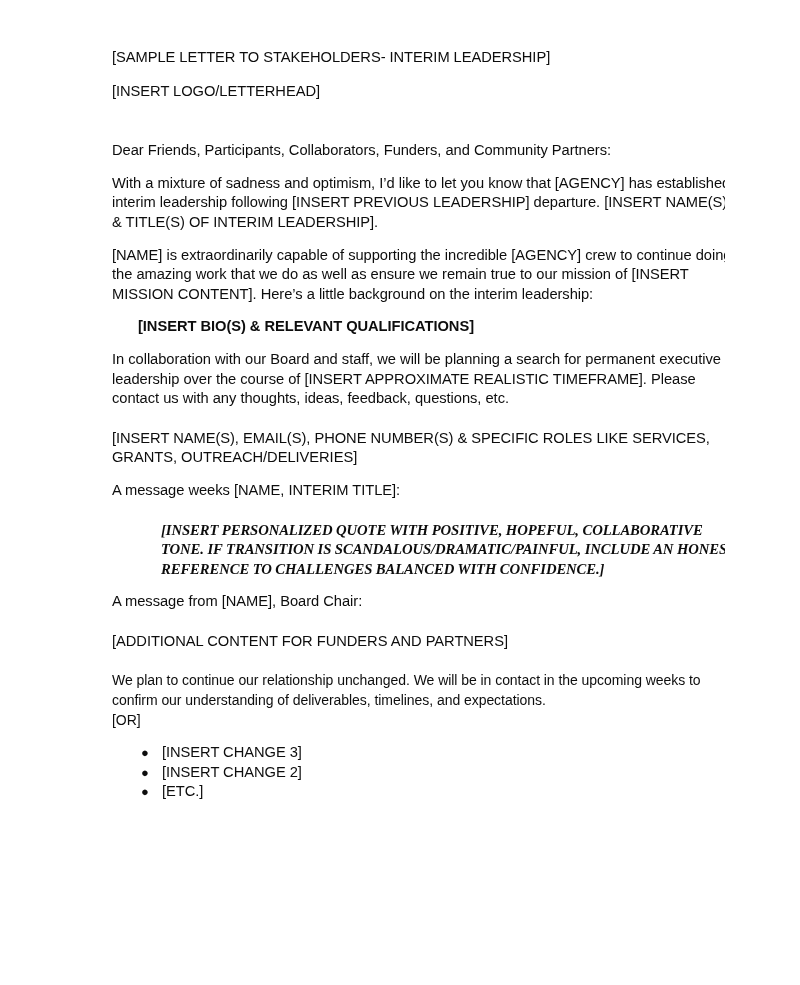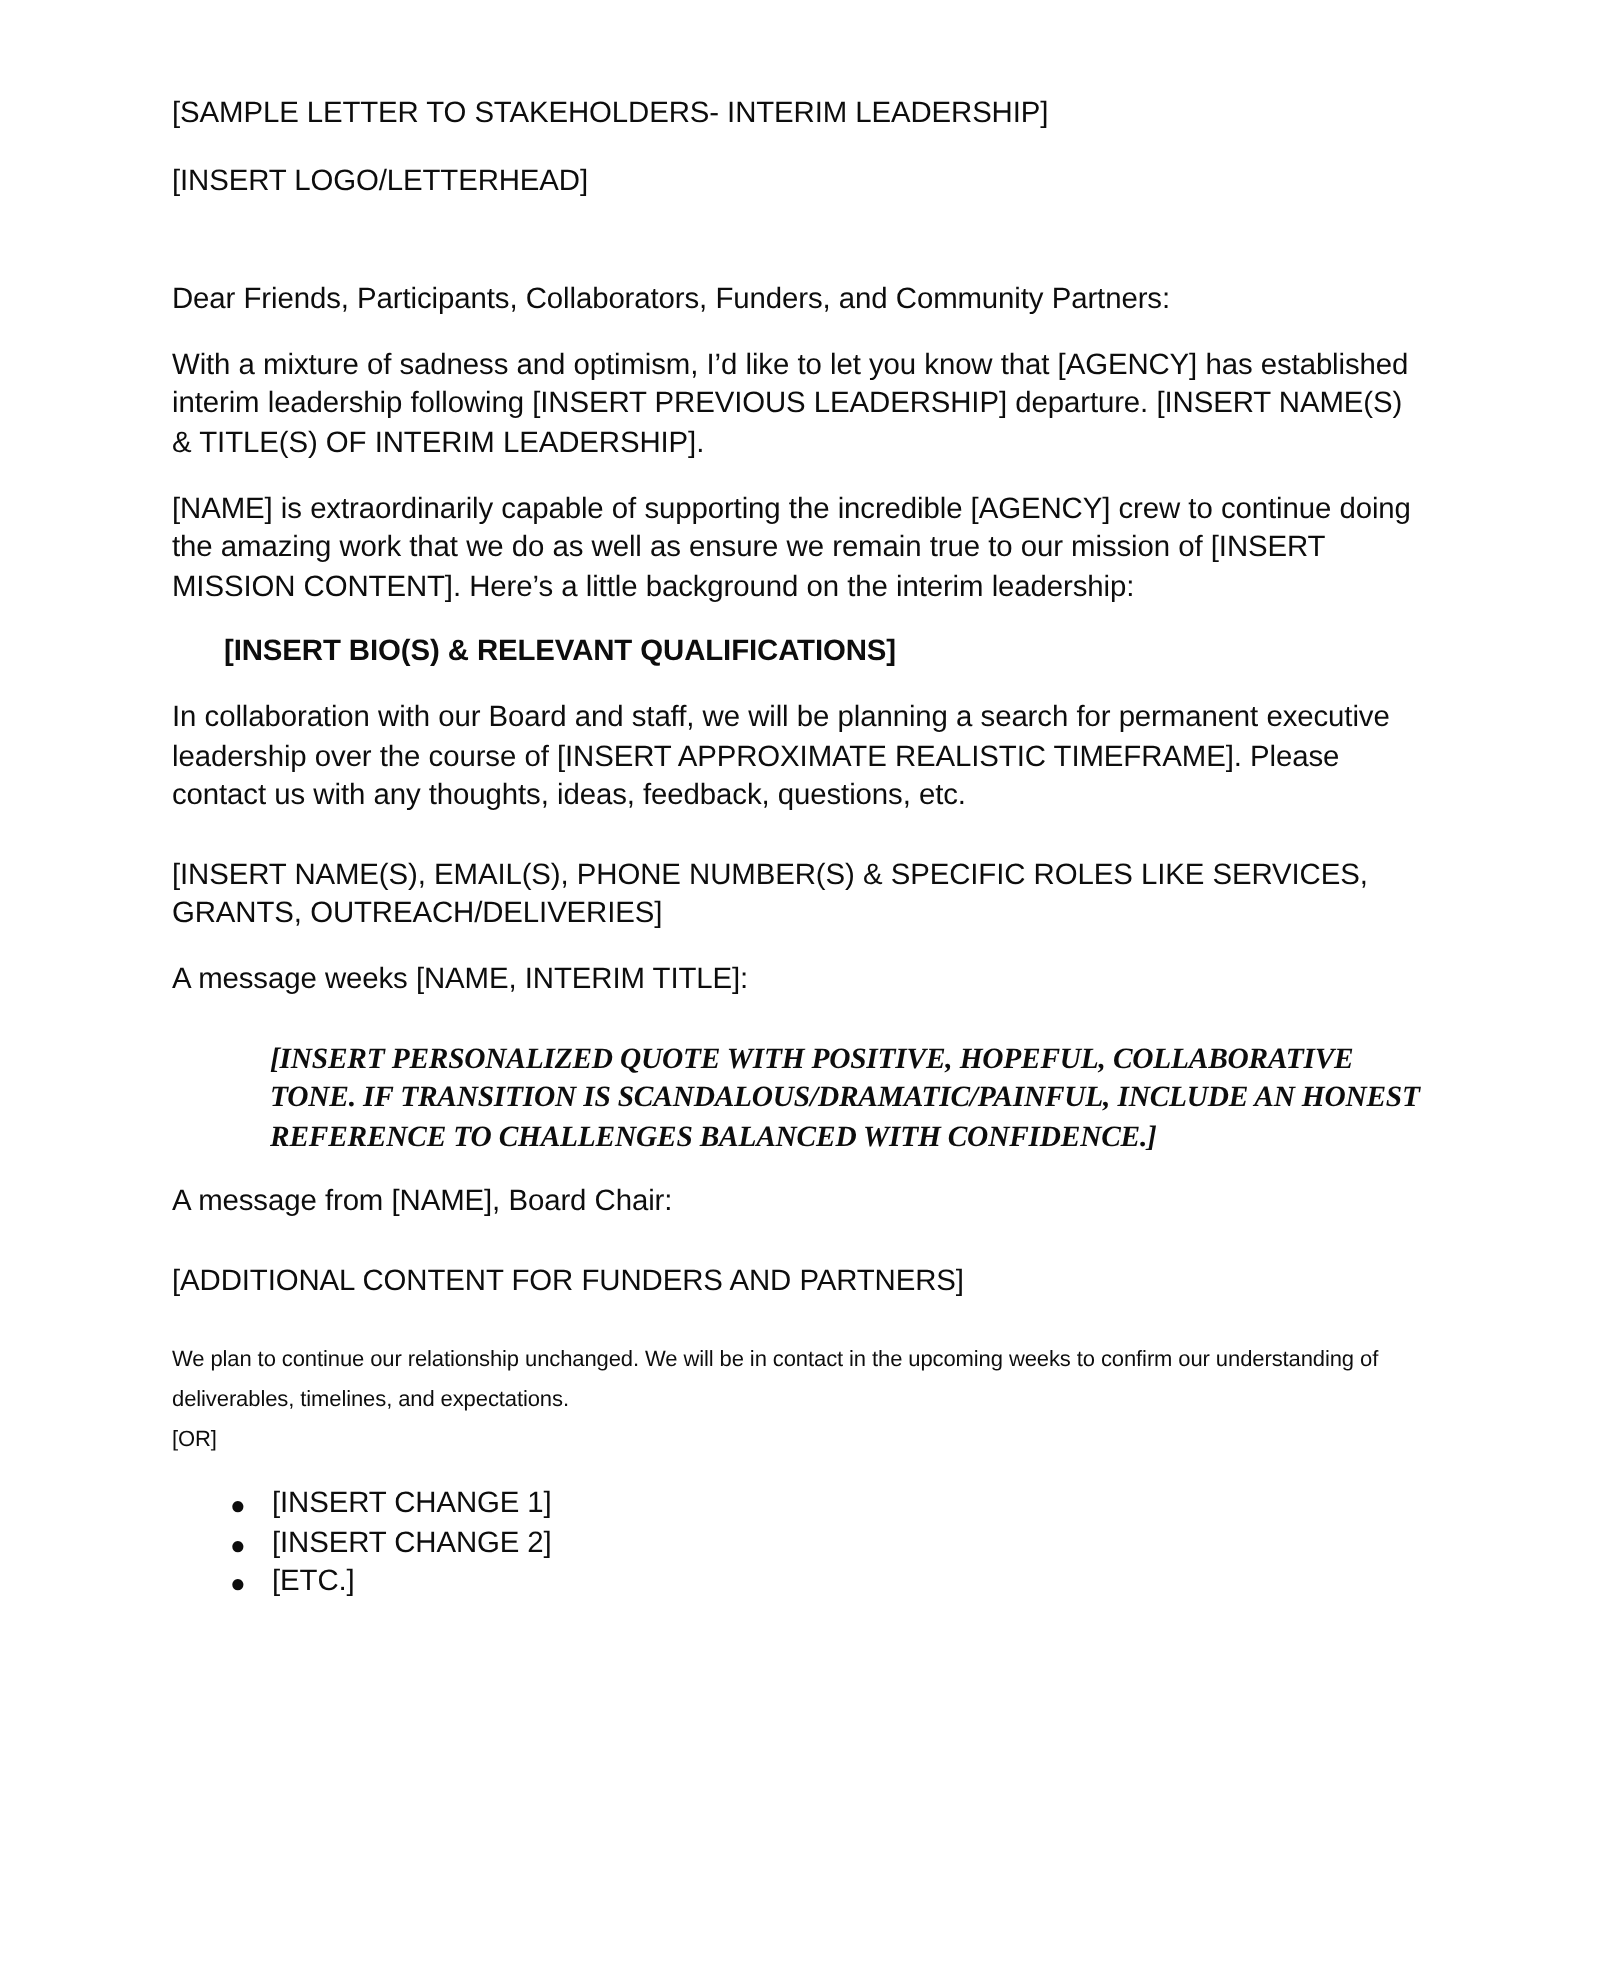--- a/index.html
+++ b/index.html
@@ -14,21 +14,21 @@
     color: #0d0d0d;
     -webkit-font-smoothing: antialiased;
   }
 
   .page {
     position: relative;
     width: 725px;
     height: 985px;
     background: #ffffff;
     box-sizing: border-box;
-    padding: 48px 88px 0 86px;
+    padding: 48px 88px 0 112px;
     overflow: hidden;
   }
 
   .doc-body {
     width: 628px;
   }
 
   
   .para {
     font-size: 14.7px;
@@ -68,21 +68,21 @@
     margin: 0 0 13px 0;
     padding-left: 49px;
     font-style: italic;
     font-weight: bold;
     letter-spacing: -0.1px;
     font-family: Liberation Serif, serif;
   }
 
   
   .para-lines {
-    font-size: 11px;
+    font-size: 14px;
     line-height: 19.6px;
     margin: 0 0 13px 0;
     letter-spacing: -0.05px;
   }
 
   
   .bullets {
     list-style: none;
     margin: 0 0 13px 0;
     padding: 0;
@@ -147,21 +147,21 @@
     <div class="gap-sm"></div>
 
     <div class="para-lines">
       <span>We plan to continue our relationship unchanged. We will be in contact in the upcoming weeks to confirm our understanding of deliverables, timelines, and expectations.</span><br>
       <span>[OR]</span><br>
     </div>
 
     <ul class="bullets">
       <li>
         <span class="bullet-dot">●</span>
-        <span>[INSERT CHANGE 1]</span>
+        <span>[INSERT CHANGE 3]</span>
       </li>
       <li>
         <span class="bullet-dot">●</span>
         <span>[INSERT CHANGE 2]</span>
       </li>
       <li>
         <span class="bullet-dot">●</span>
         <span>[ETC.]</span>
       </li>
     </ul>

